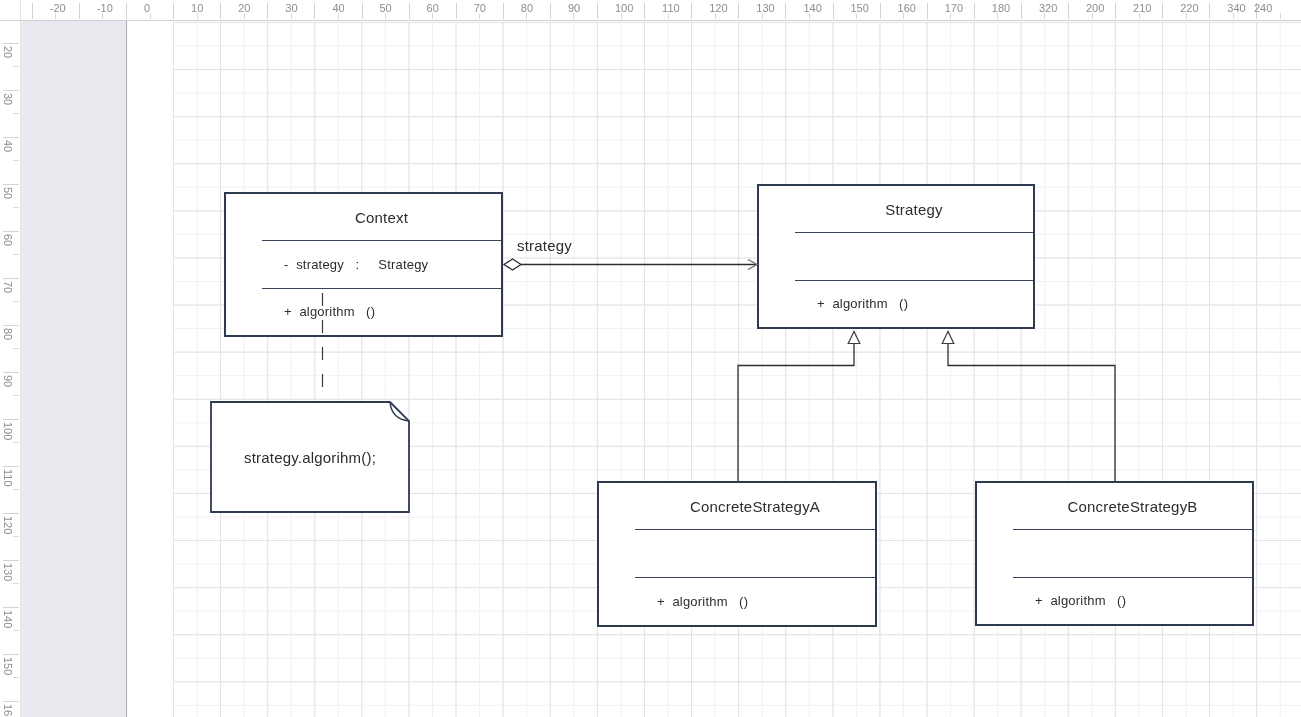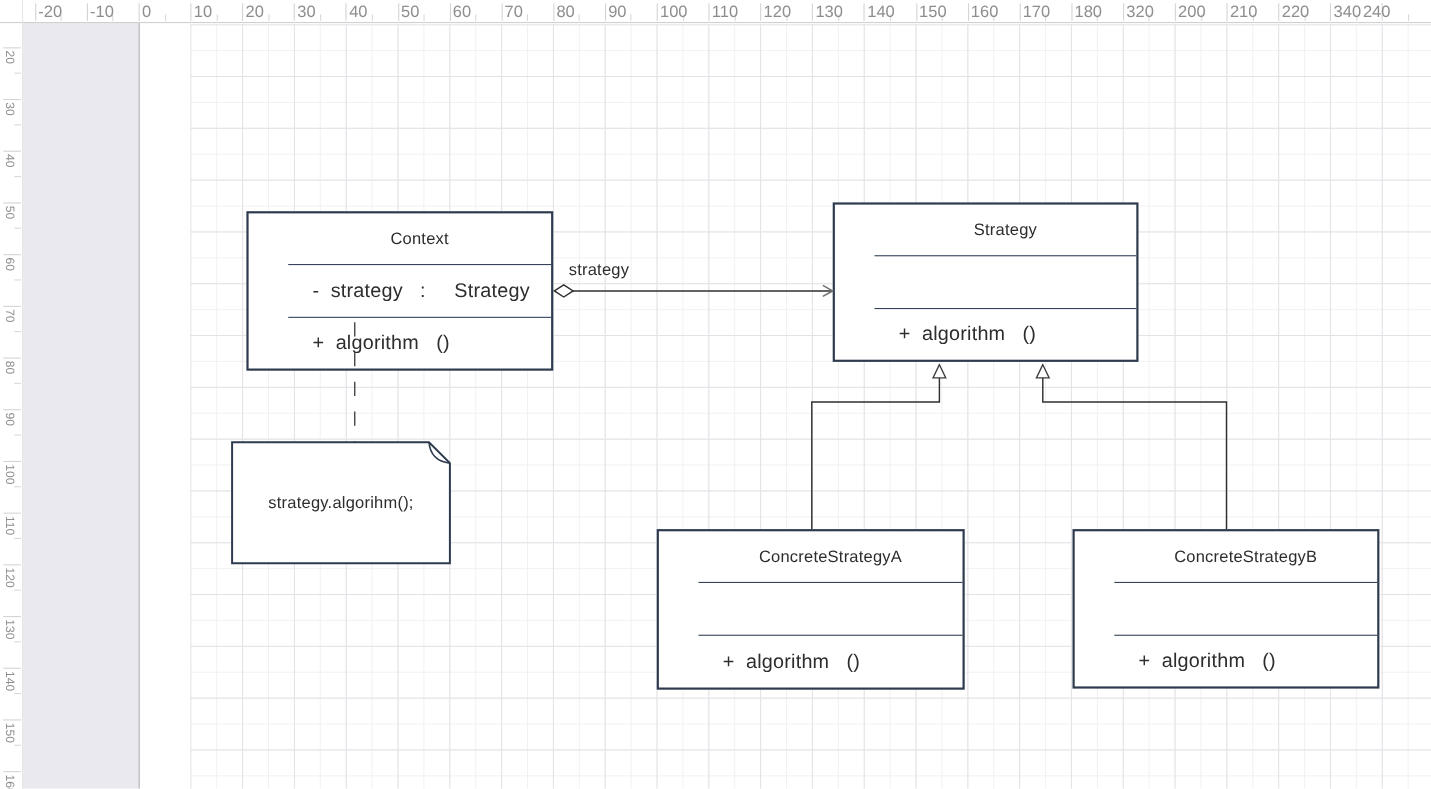--- a/index.html
+++ b/index.html
@@ -4,42 +4,42 @@
 <style>
   html,body{margin:0;padding:0;background:#ffffff;overflow:hidden;}
   #stage{position:relative;width:1301px;height:717px;font-family:"Liberation Sans","DejaVu Sans",sans-serif;color:#2d2d2d;}
 
   
   .ruler-h{position:absolute;left:0;top:0;right:0;height:20px;background:#fff;border-bottom:1px solid #d0d0d0;z-index:10;overflow:hidden;}
   .ruler-v{position:absolute;left:0;top:20px;bottom:0;width:20px;background:#fff;border-right:1px solid #e6e6e6;z-index:10;overflow:hidden;}
   .ruler-corner{position:absolute;left:0;top:0;width:20px;height:20px;background:#fff;border-right:1px solid #e6e6e6;border-bottom:1px solid #d0d0d0;z-index:11;}
   .hmaj{position:absolute;top:3px;width:1px;height:16px;background:#d4d4d4;}
   .hmin{position:absolute;top:13px;width:1px;height:6px;background:#d9d9d9;}
-  .hlab{position:absolute;top:2px;font-size:15px;color:#8e8e8e;white-space:nowrap;}
+  .hlab{position:absolute;top:2px;font-size:11px;color:#8e8e8e;white-space:nowrap;margin-left:15px;}
   .vmaj{position:absolute;left:3px;height:1px;width:16px;background:#d4d4d4;}
   .vmin{position:absolute;left:13px;height:1px;width:6px;background:#d9d9d9;}
   .vlab{position:absolute;left:2px;font-size:11px;color:#8e8e8e;writing-mode:vertical-rl;white-space:nowrap;}
 
   
   .offpage{position:absolute;left:20px;top:20px;width:106px;height:697px;background:#e9e9ef;z-index:1;}
   .page-boundary{position:absolute;left:126px;top:20px;bottom:0;width:1px;background:#aaaab2;z-index:2;}
   .gridarea{position:absolute;left:173px;top:22px;right:0;bottom:0;z-index:1;
     background-image:
       linear-gradient(to right,#e3e3e7 1px,transparent 1px),
       linear-gradient(to bottom,#e3e3e7 1px,transparent 1px),
       linear-gradient(to right,#f1f1f4 1px,transparent 1px),
       linear-gradient(to bottom,#f1f1f4 1px,transparent 1px);
     background-size:47.1px 100%,100% 47.1px,23.55px 100%,100% 23.55px;}
 
   
   .uml-class{position:absolute;box-sizing:border-box;background:#fff;border:2px solid #2e3a4e;z-index:3;}
   .uml-title{height:46px;display:flex;align-items:center;justify-content:center;font-size:15px;letter-spacing:.2px;border-bottom:1.5px solid #36435a;}
   .uml-attrs{height:46.5px;border-bottom:1.5px solid #36435a;display:flex;align-items:center;}
   .uml-methods{display:flex;align-items:center;flex:1;}
-  .uml-member{padding-left:22px;font-size:18px;white-space:pre;letter-spacing:.2px;}
+  .uml-member{padding-left:22px;font-size:13px;white-space:pre;letter-spacing:.2px;}
   .uml-class-inner{display:flex;flex-direction:column;height:100%;margin-left:36px;}
 
   
   .overlay{position:absolute;left:0;top:0;z-index:4;pointer-events:none;}
   .assoc-label{position:absolute;left:517px;top:237px;font-size:15px;letter-spacing:.2px;z-index:5;}
   .note-text{position:absolute;left:211px;top:402px;width:198px;height:110px;display:flex;align-items:center;justify-content:center;font-size:15px;letter-spacing:.2px;z-index:5;}
 </style>
 </head>
 <body>
 

